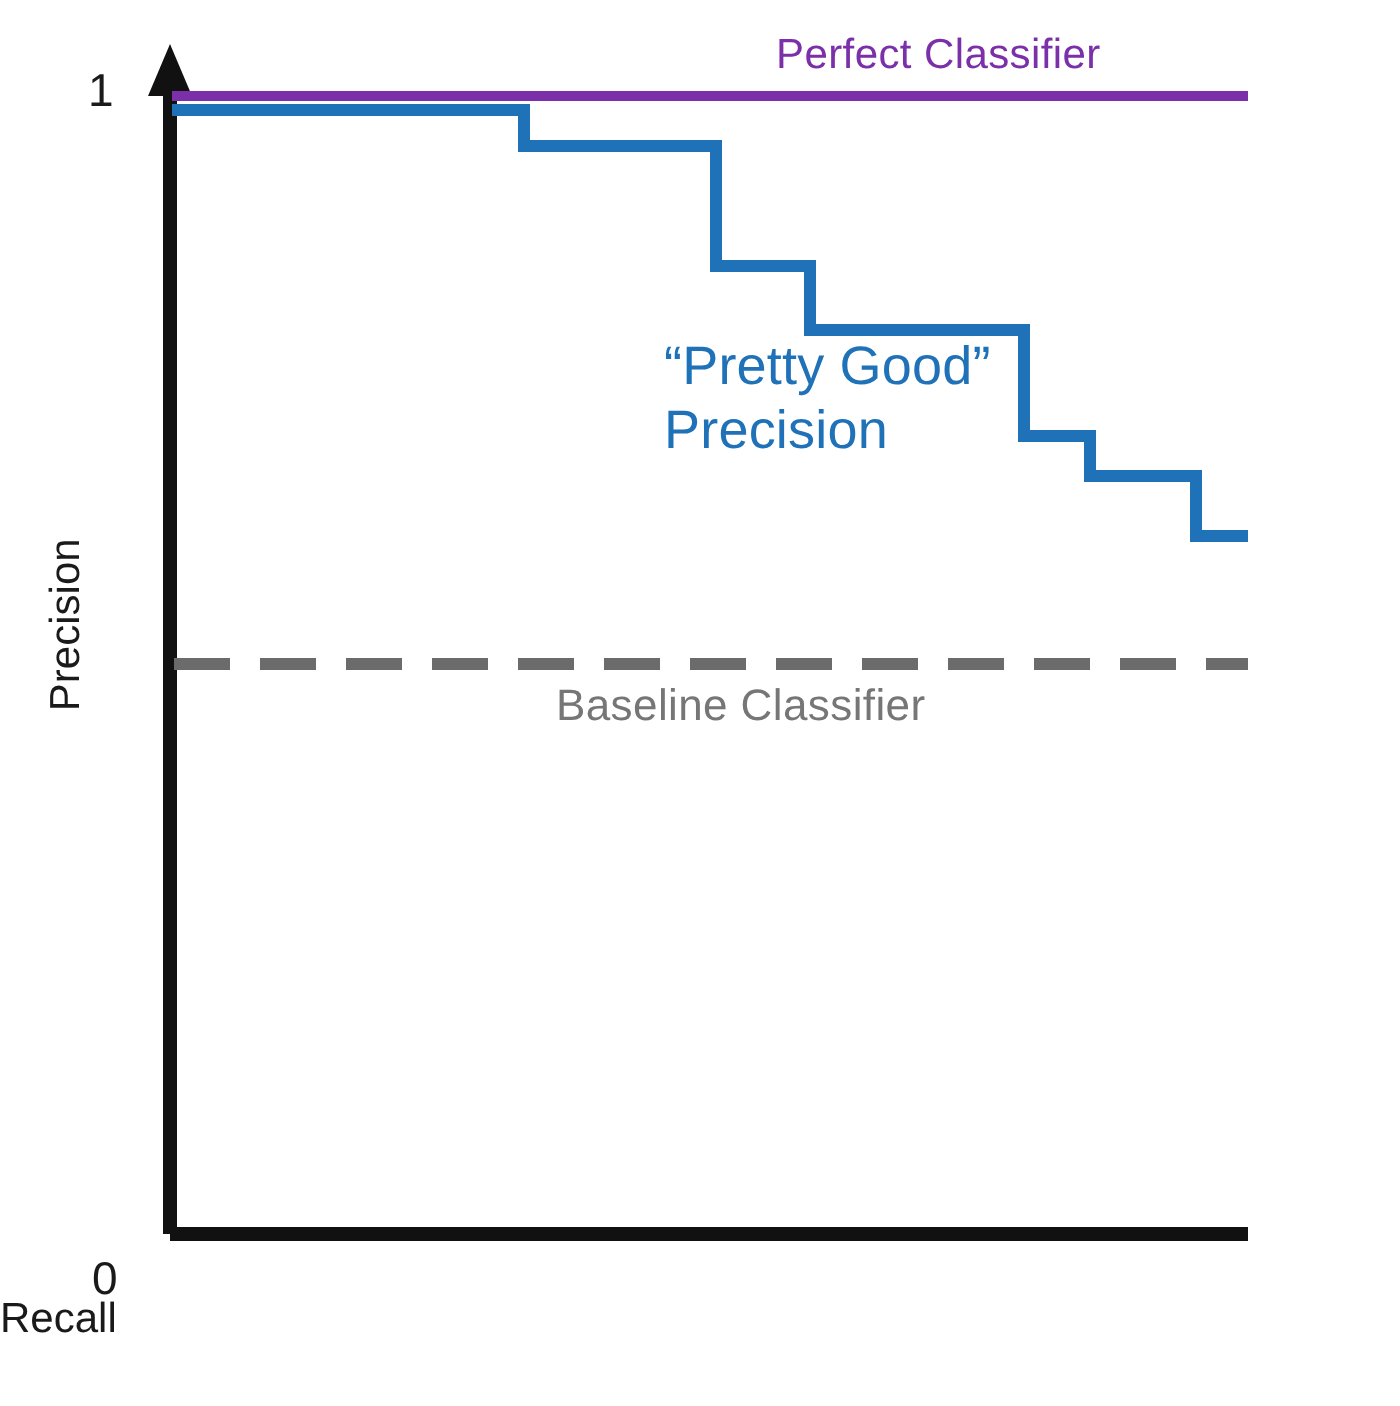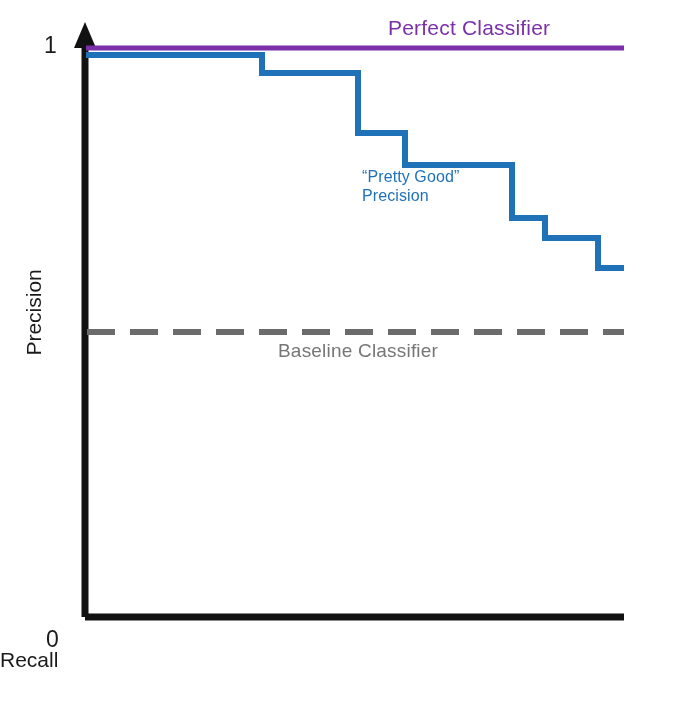--- a/index.html
+++ b/index.html
@@ -31,30 +31,30 @@
     line-height: 1.18;
   }
   #label-perfect {
     left: 388px;
     top: 16px;
     font-size: 21px;
     color: #7b2fa8;
     letter-spacing: 0.2px;
   }
   #label-pretty-good {
-    left: 362px;
+    left: 332px;
     top: 168px;
-    font-size: 16px;
+    font-size: 27px;
     color: #1f72b8;
     letter-spacing: 0.1px;
   }
   #label-baseline {
     left: 278px;
     top: 340px;
-    font-size: 19px;
+    font-size: 22px;
     color: #767676;
     letter-spacing: 0.2px;
   }
   #ytick-1 {
     left: 44px;
     top: 32px;
     font-size: 23px;
     color: #1a1a1a;
   }
   #xtick-0 {

